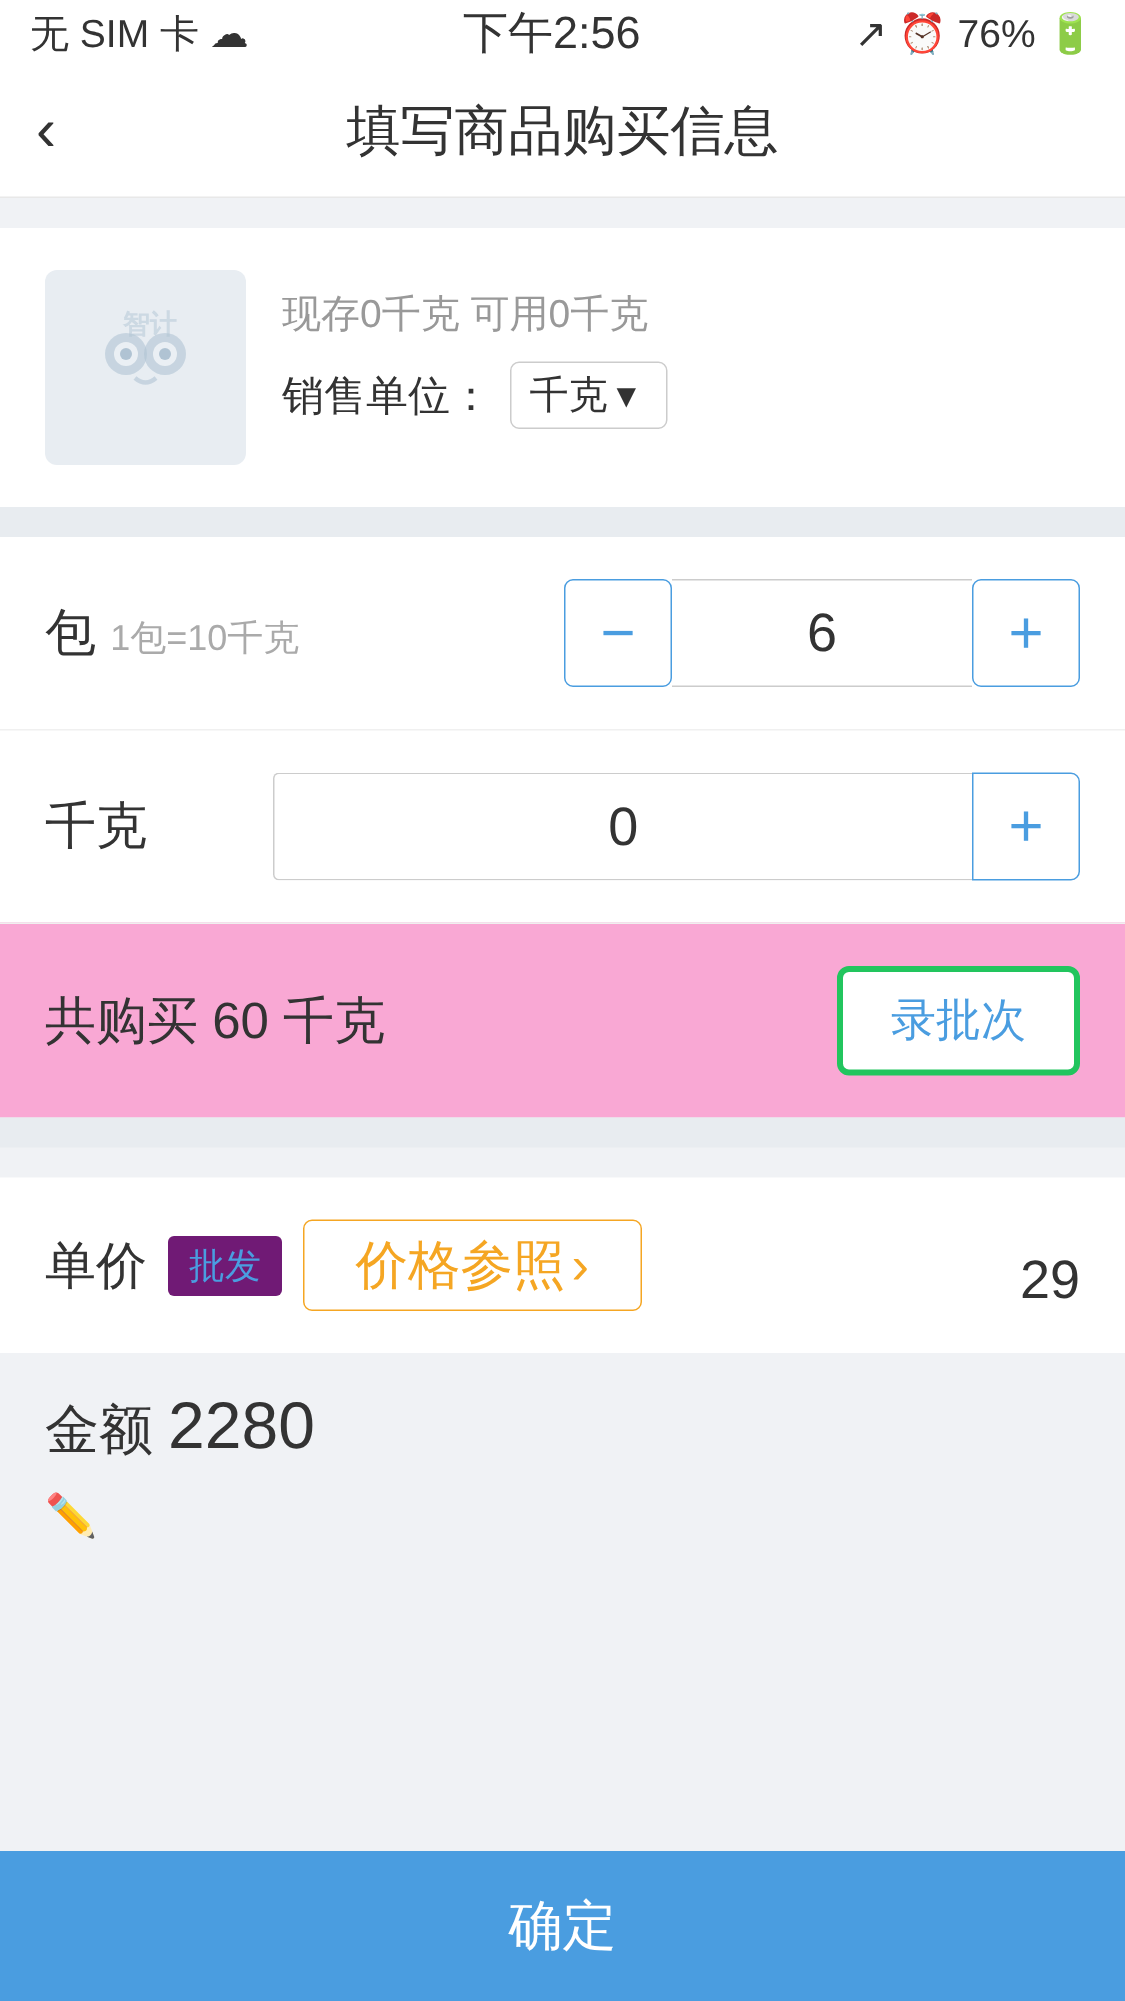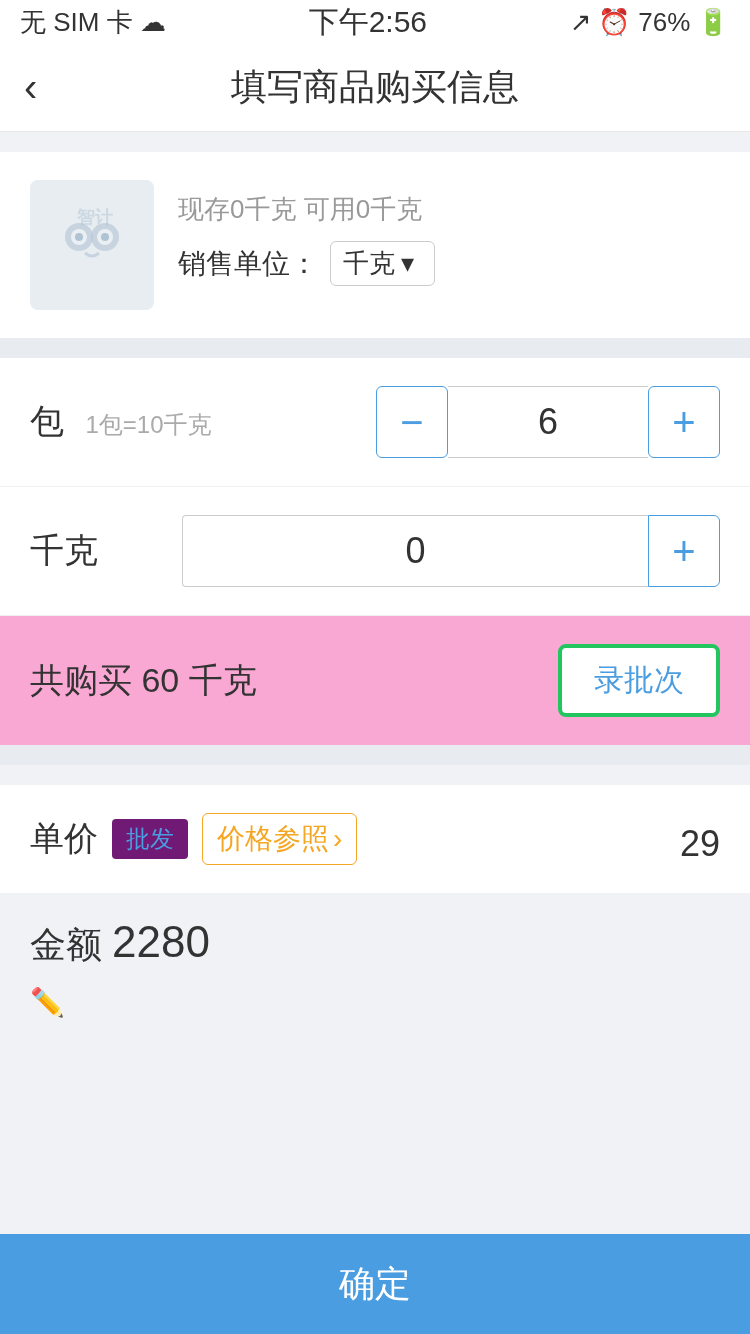--- a/index.html
+++ b/index.html
@@ -69,21 +69,21 @@
     
     .product-card {
       background: #fff;
       padding: 28px 30px;
       margin-top: 20px;
       display: flex;
       align-items: flex-start;
       gap: 24px;
     }
     .product-image {
-      width: 124px;
+      width: 134px;
       height: 130px;
       background: #e8edf2;
       border-radius: 8px;
       display: flex;
       align-items: center;
       justify-content: center;
       flex-shrink: 0;
     }
     .product-image-inner {
       color: #7a9bb5;
@@ -155,21 +155,21 @@
       border-bottom: 1px solid #f0f0f0;
     }
     .qty-label {
       flex: 1;
       font-size: 34px;
       color: #333;
     }
     .qty-hint {
       font-size: 24px;
       color: #aaa;
-      margin-left: 12px;
+      margin-left: 0;
     }
     .qty-controls {
       display: flex;
       align-items: center;
       gap: 0;
     }
     .qty-btn {
       width: 72px;
       height: 72px;
       border: 1px solid #4a9de0;
@@ -243,23 +243,23 @@
       background: #701a75;
       color: #4a9de0;
       font-size: 24px;
       padding: 4px 14px;
       border-radius: 4px;
     }
     .price-ref-btn {
       border: 1px solid #f5a623;
       color: #f5a623;
       background: #fff;
-      padding: 6px 14px;
+      padding: 6px 34px;
       border-radius: 6px;
-      font-size: 28px;
+      font-size: 35px;
       display: flex;
       align-items: center;
       gap: 4px;
       cursor: pointer;
     }
     .price-value {
       font-size: 36px;
       color: #333;
     }
 

